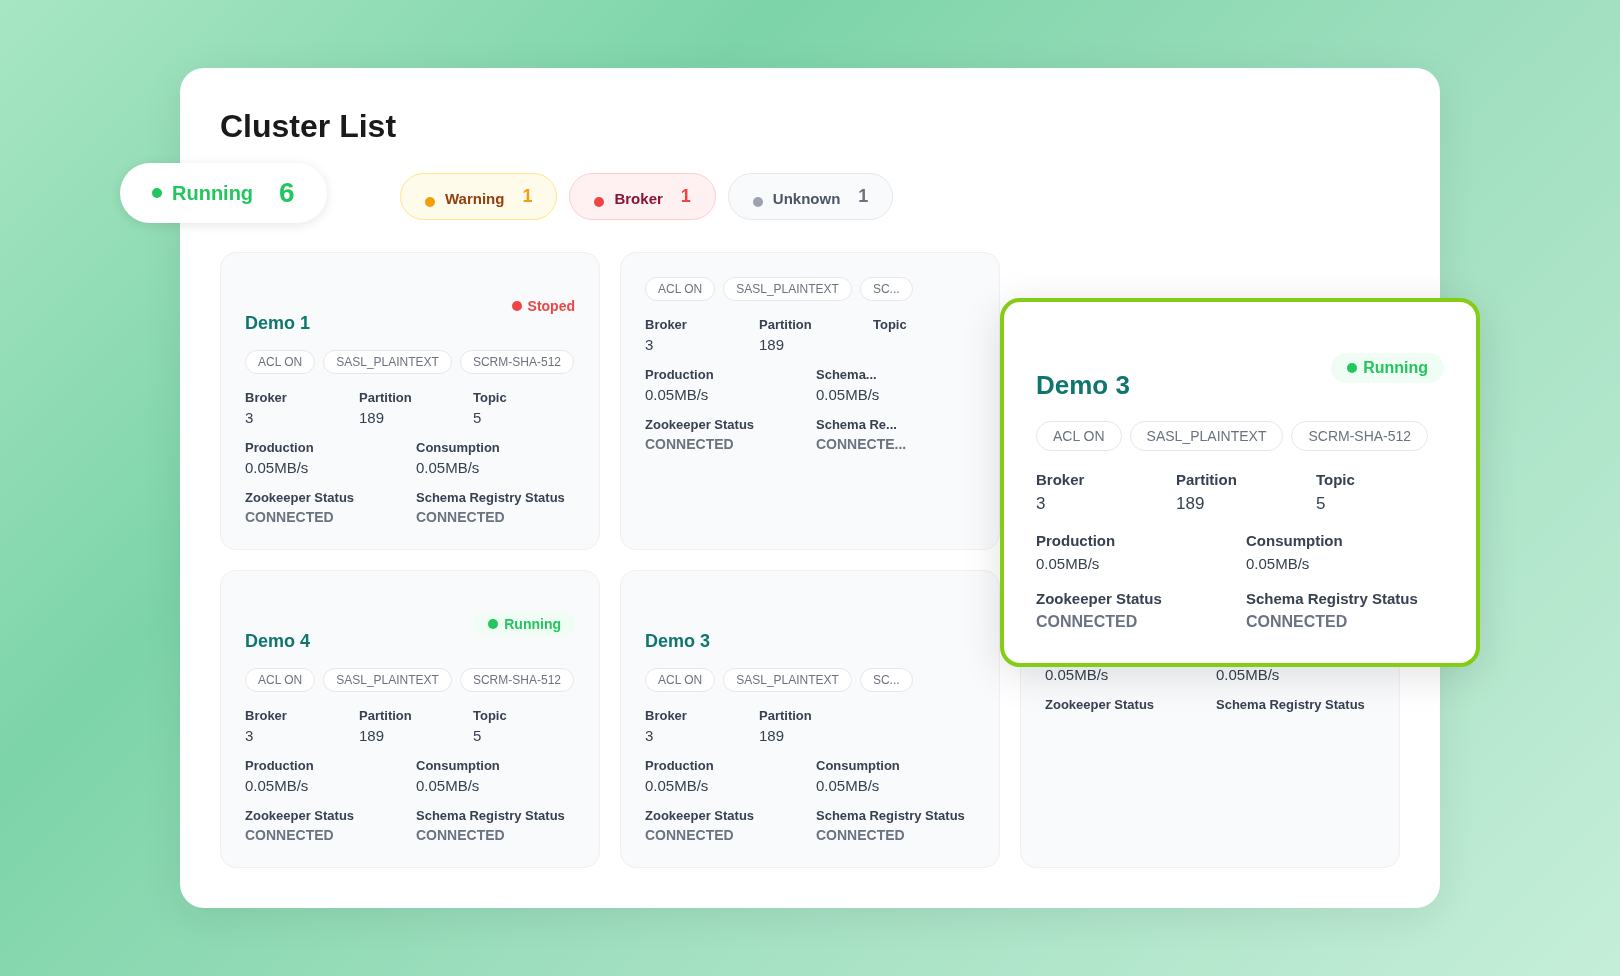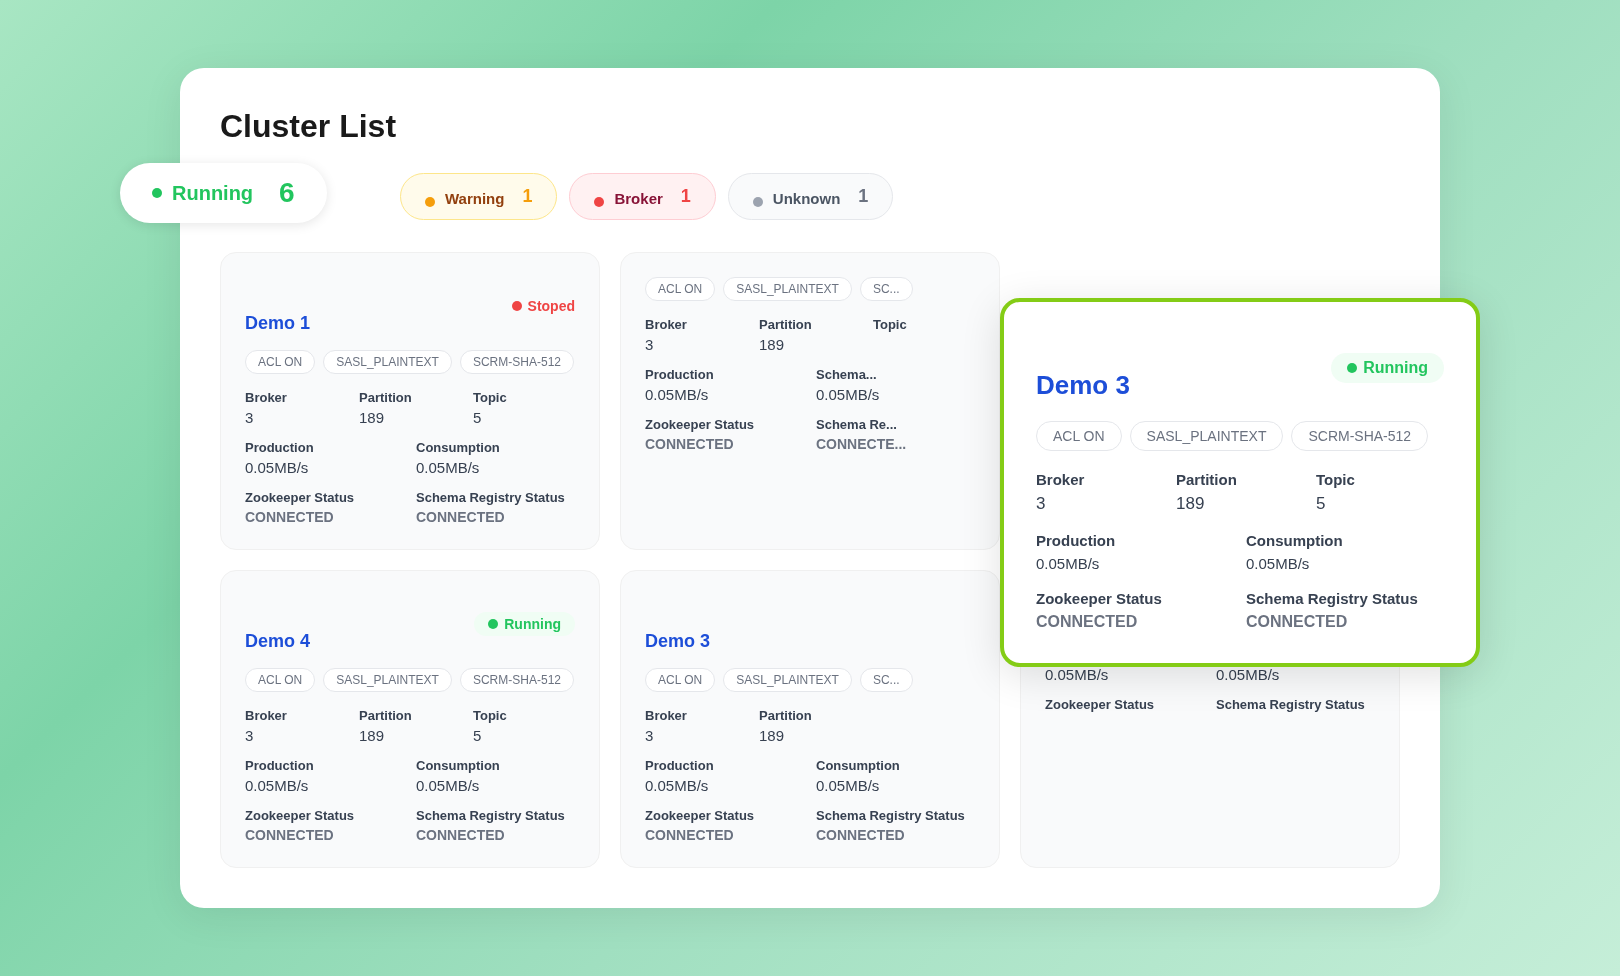--- a/index.html
+++ b/index.html
@@ -143,21 +143,21 @@
     .cluster-card-header {
       display: flex;
       align-items: center;
       justify-content: space-between;
       margin-bottom: 16px;
     }
 
     .cluster-name {
       font-size: 18px;
       font-weight: 700;
-      color: #1d4ed8;
+      color: #0f766e;
       margin-top: 36px;
     }
 
     .cluster-status {
       font-size: 14px;
       font-weight: 600;
       display: flex;
       align-items: center;
       gap: 6px;
       justify-content: flex-end;

